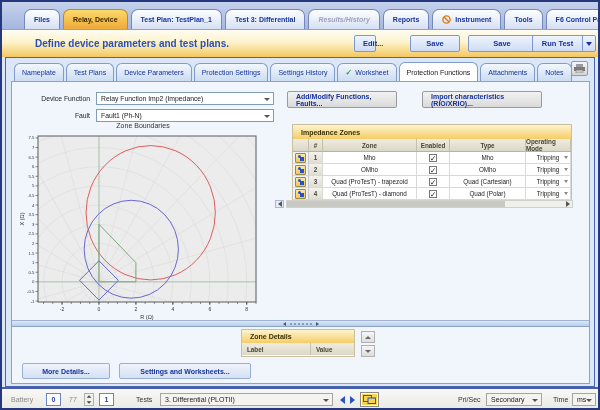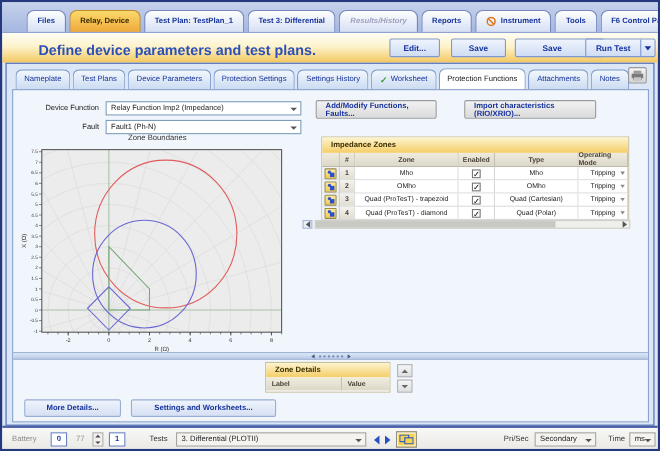--- a/index.html
+++ b/index.html
@@ -15,21 +15,21 @@
     display:flex; align-items:center; gap:4px; font-size:7px; font-weight:bold; color:#16339c;
     background:linear-gradient(#fdfefe,#d6e0f4); border:1px solid #7688bb; border-bottom:none;
     border-radius:7px 7px 0 0; white-space:nowrap; cursor:default; }
   .ttab.active { background:linear-gradient(#fbd96b,#efa93a); border-color:#c08a2a; color:#3a2a00; }
   .ttab.disabled { color:#a0a0c0; font-style:italic; }
 
   
   .msgbar { position:absolute; left:0; top:27px; width:596px; height:28px;
     background:linear-gradient(#fffdf4 0%, #fdf3cc 45%, #f3c75f 100%);
     border-top:1px solid #8fa3cc; display:flex; align-items:center; }
-  .msg-text { position:absolute; left:33px; top:8px; font-size:13px; font-weight:bold; color:#2a50b8; }
+  .msg-text { position:absolute; left:33px; top:8px; font-size:10px; font-weight:bold; color:#2a50b8; }
   .blue-btn { position:absolute; top:5px; height:17px; display:flex; align-items:stretch;
     background:linear-gradient(#eff5fd,#cfdcf4); border:1px solid #7e99cf; border-radius:2px;
     font-size:7.5px; font-weight:bold; color:#16339c; cursor:pointer; }
   .blue-btn .lbl { display:flex; align-items:center; justify-content:center; flex:1; padding:0 8px; }
   .blue-btn .arrow-seg { width:13px; border-left:1px solid #7e99cf; display:flex; align-items:center; justify-content:center; }
   .tri-down { width:0; height:0; border-left:3.5px solid transparent; border-right:3.5px solid transparent; border-top:4px solid #16339c; }
 
   
   .main { position:absolute; left:3px; top:55px; width:590px; height:330px;
     border:1px solid #4a66b0; background:#dbe7f6; }
@@ -174,21 +174,21 @@
       <div class="ttab">
         <span>Tools</span>
       </div>
       <div class="ttab">
         <span>F6 Control Panel</span>
       </div>
     </div>
 
   <div class="msgbar">
     <div class="msg-text">Define device parameters and test plans.</div>
-    <div class="blue-btn" style="left:352px; width:46px;">
+    <div class="blue-btn" style="left:352px; width:22px;">
       <div class="lbl">Edit...</div>
     </div>
     <div class="blue-btn" style="left:408px; width:50px;">
       <div class="lbl">Save</div>
     </div>
     <div class="blue-btn" style="left:466px; width:81px;">
       <div class="lbl">Save</div>
       <div class="arrow-seg">
           <span class="tri-down"></span>
         </div>

